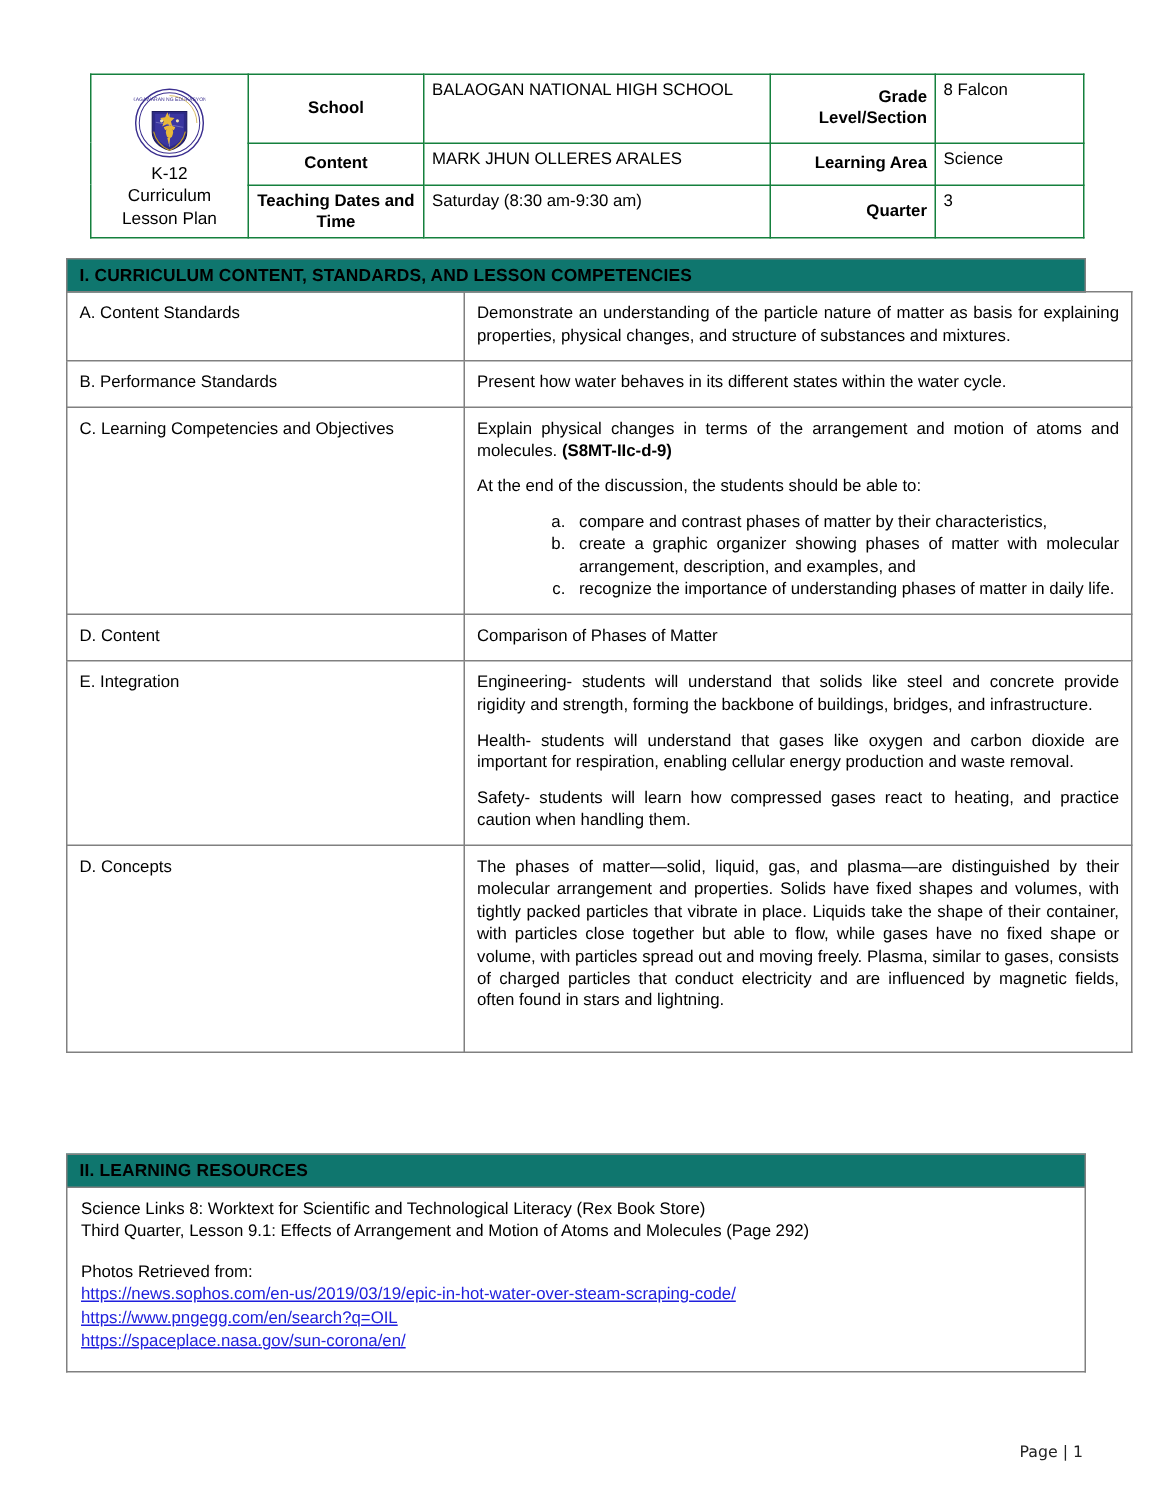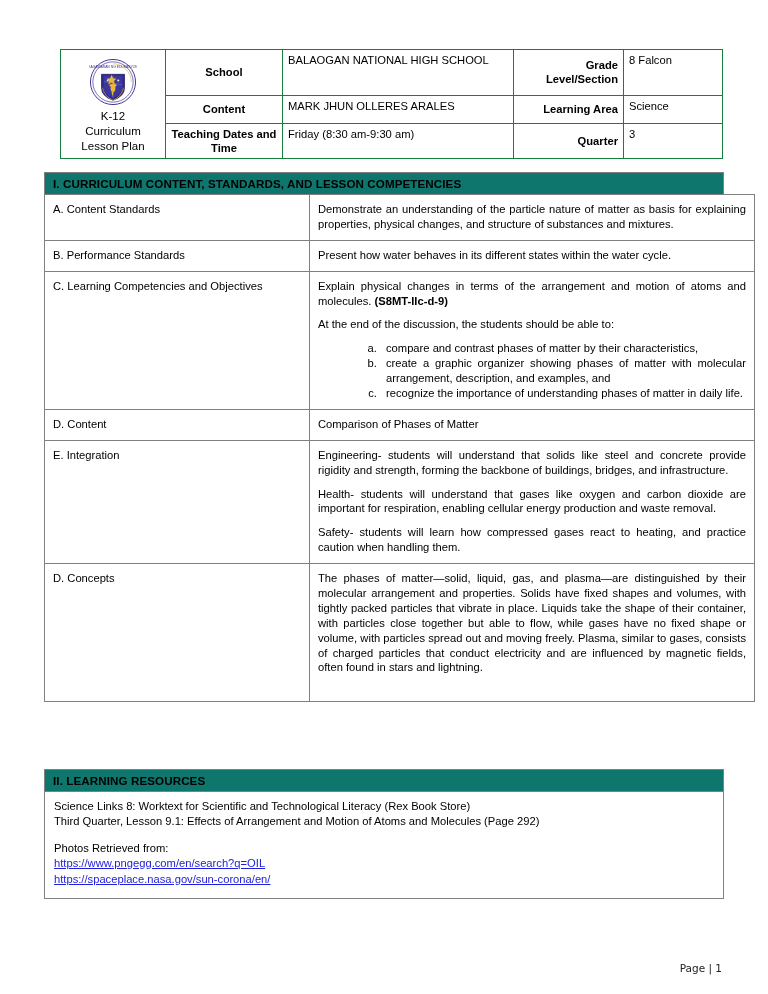--- a/index.html
+++ b/index.html
@@ -207,21 +207,21 @@
       <td class="hdr-value2">8 Falcon</td>
     </tr>
     <tr>
       <td class="hdr-label">Content</td>
       <td class="hdr-value">MARK JHUN OLLERES ARALES</td>
       <td class="hdr-label2">Learning Area</td>
       <td class="hdr-value2">Science</td>
     </tr>
     <tr>
       <td class="hdr-label" style="height:34px;margin-left:32px;">Teaching Dates and Time</td>
-      <td class="hdr-value">Friday (8:30 am-9:30 am)</td>
+      <td class="hdr-value">Saturday (8:30 am-9:30 am)</td>
       <td class="hdr-label2">Quarter</td>
       <td class="hdr-value2">3</td>
     </tr>
   </tbody>
     </table>
 
   <div class="section-band" style="top:172px;">I. CURRICULUM CONTENT, STANDARDS, AND LESSON COMPETENCIES</div>
 
   <table class="sec-table" style="top:194px;">
     <tbody>
@@ -264,19 +264,20 @@
   </tbody>
     </table>
 
   <div class="section-band" style="top:769px;">II. LEARNING RESOURCES</div>
 
   <div class="res-box" style="top:791px;">
     <p class="res-line">Science Links 8: Worktext for Scientific and Technological Literacy (Rex Book Store)</p>
     <p class="res-line">Third Quarter, Lesson 9.1: Effects of Arrangement and Motion of Atoms and Molecules (Page 292)</p>
     <div class="res-gap"></div>
     <p class="res-line">Photos Retrieved from:</p>
+    <a class="link" href="#">https://news.sophos.com/en-us/2019/03/19/epic-in-hot-water-over-steam-scraping-code/</a>
     <a class="link" href="#">https://www.pngegg.com/en/search?q=OIL</a>
     <a class="link" href="#">https://spaceplace.nasa.gov/sun-corona/en/</a>
   </div>
 
   <div class="footer">Page | 1</div>
 
 </div>
 
 </body></html>

